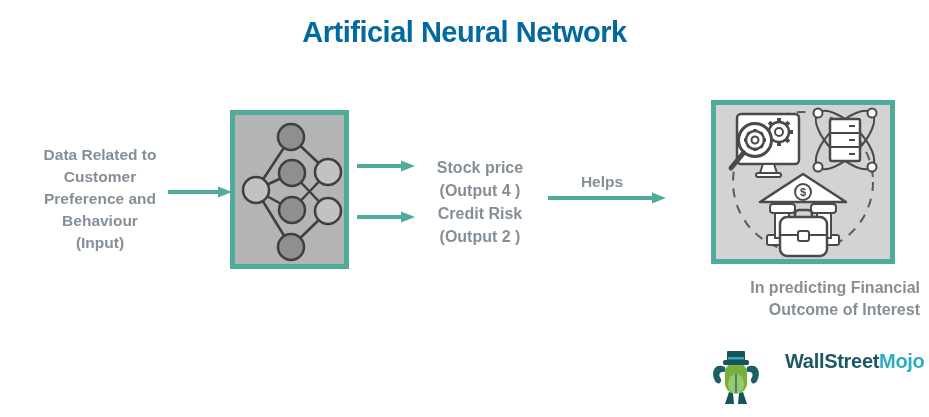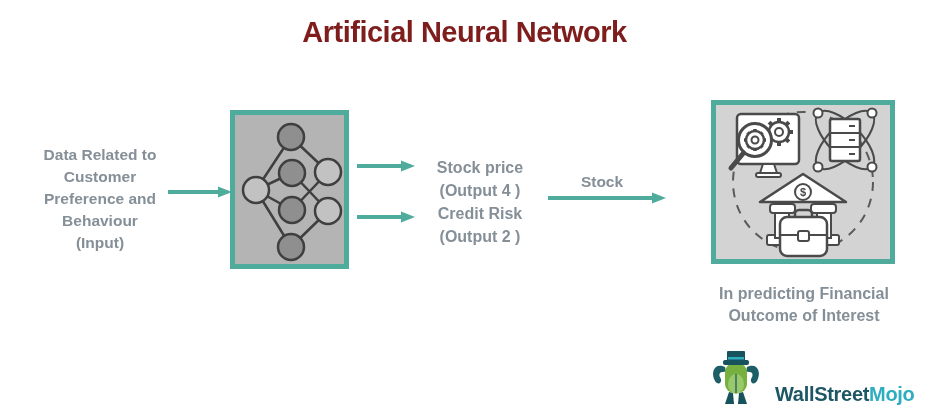--- a/index.html
+++ b/index.html
@@ -12,21 +12,21 @@
     background: #ffffff;
     overflow: hidden;
   }
   .title {
     position: absolute;
     top: 16px; left: 0; width: 929px;
     text-align: center;
     font-size: 29px;
     font-weight: bold;
     letter-spacing: -0.5px;
-    color: #7f1d1d;
+    color: #0369a1;
   }
   .gray-text {
     color: #858f98;
     font-weight: bold;
     text-align: center;
     white-space: pre-line;
   }
   .input-label {
     position: absolute;
     left: 10px; top: 144px; width: 180px;
@@ -44,31 +44,32 @@
     left: 557px; top: 173px; width: 90px;
     font-size: 15.5px;
   }
   .helps-bottom {
     position: absolute;
     left: 545px; top: 208px; width: 125px;
     font-size: 15.5px;
   }
   .outcome-caption {
     position: absolute;
-    left: 688px; top: 283px; width: 232px;
+    left: 688px; top: 277px; width: 232px;
     font-size: 16px;
     line-height: 22px;
+    text-align: right;
   }
   .abs { position: absolute; }
   .logo {
     position: absolute;
     left: 710px; top: 350px;
     display: flex;
-    align-items: flex-end;
-    gap: 13px;
+    align-items: flex-start;
+    gap: 23px;
   }
   .logo-text {
     font-size: 20px;
     font-weight: bold;
     letter-spacing: -0.3px;
     white-space: nowrap;
   }
   .logo-part1 { color: #1d5766; }
   .logo-part2 { color: #2fadc0; }
 </style>
@@ -120,21 +121,21 @@
   <svg class="abs" style="left:357px; top:210px;" width="58" height="14">
     <line x1="0" y1="7" x2="44" y2="7" stroke="#4fab9c" stroke-width="4"></line>
     <polygon points="44,1.5 58,7 44,12.5" fill="#4fab9c"></polygon>
   </svg>
 
   <div class="gray-text outputs-label">Stock price
 (Output 4 )
 Credit Risk
 (Output 2 )</div>
 
-  <div class="gray-text helps-top">Stock</div>
+  <div class="gray-text helps-top">Helps</div>
   <svg class="abs" style="left:548px; top:191px;" width="120" height="14">
     <line x1="0" y1="7" x2="104" y2="7" stroke="#4fab9c" stroke-width="4"></line>
     <polygon points="104,1.5 118,7 104,12.5" fill="#4fab9c"></polygon>
   </svg>
 
   <svg class="abs" style="left:711px; top:100px;" width="184" height="164" viewBox="0 0 184 164">
     <rect x="2.5" y="2.5" width="179" height="159" fill="#d3d3d3" stroke="#4fab9c" stroke-width="5"></rect>
     <circle cx="92" cy="82" r="70" fill="none" stroke="#5a5a5a" stroke-width="2" stroke-dasharray="9 8"></circle>
 
     <g stroke="#4a4a4a" fill="#ffffff">

